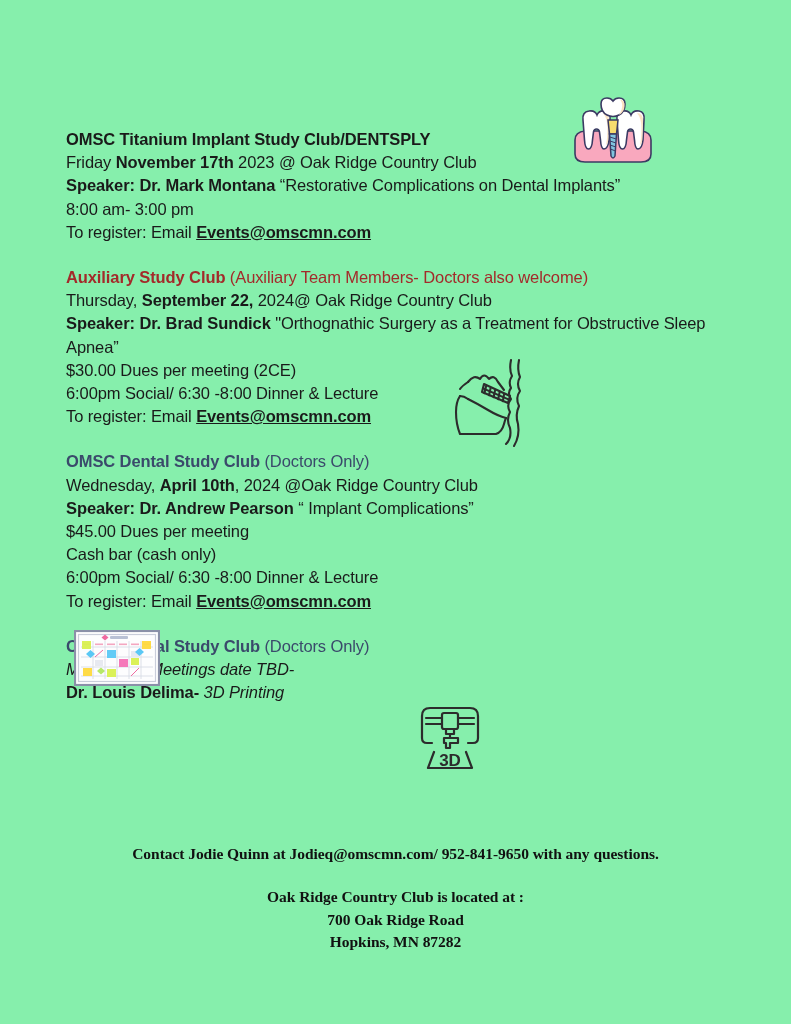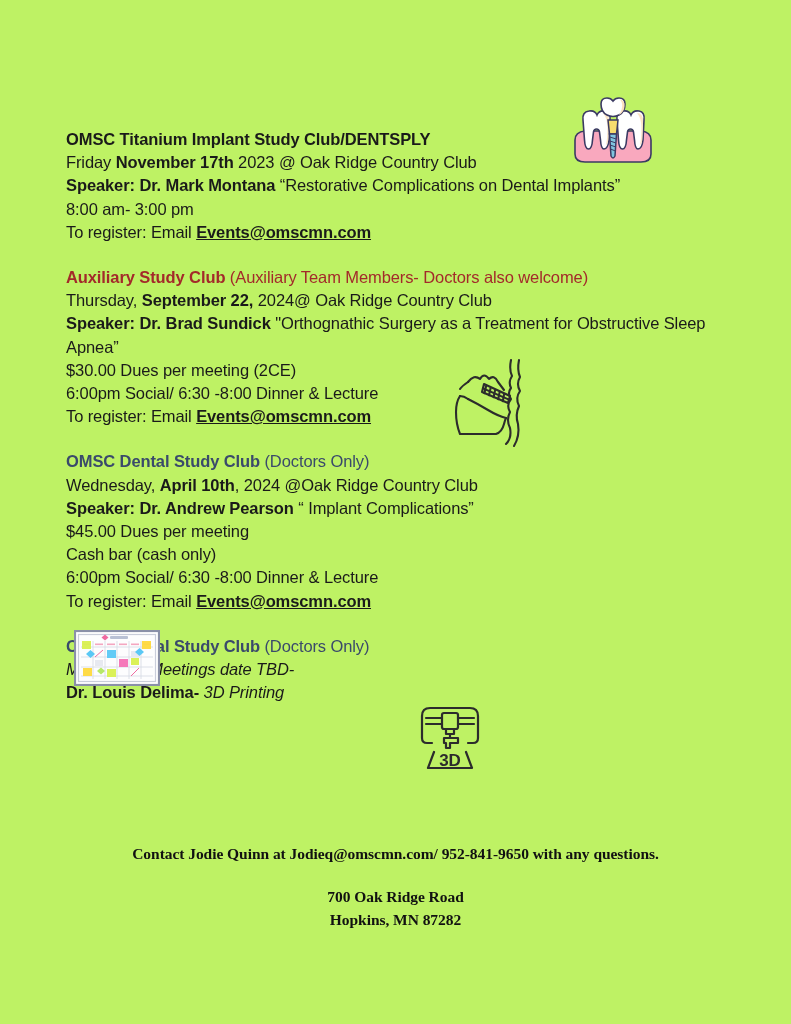--- a/index.html
+++ b/index.html
@@ -9,21 +9,21 @@
     background: #ffffff;
   }
   body {
     font-family: "Liberation Sans", sans-serif;
     color: #1a1a1a;
   }
   .page {
     position: relative;
     width: 791px;
     height: 1024px;
-    background: #bef264;
+    background: #86efac;
     overflow: hidden;
     box-sizing: border-box;
   }
 
   
   .content {
     position: absolute;
     left: 66px;
     top: 128px;
     width: 672px;
@@ -242,17 +242,18 @@
       </g>
       <text x="36" y="68" text-anchor="middle" font-family="'Liberation Sans', sans-serif" font-size="17" font-weight="bold" fill="#2c2c2c">3D</text>
     </svg>
   </div>
 
   <div class="footer" id="footer-contact">
     <div class="footer-line">Contact Jodie Quinn at Jodieq@omscmn.com/ 952-841-9650 with any questions.</div>
   </div>
 
   <div class="footer" id="footer-address">
+    <div class="footer-line">Oak Ridge Country Club is located at :</div>
     <div class="footer-line">700 Oak Ridge Road</div>
     <div class="footer-line">Hopkins, MN 87282</div>
   </div>
 
 </div>
 
 </body></html>

